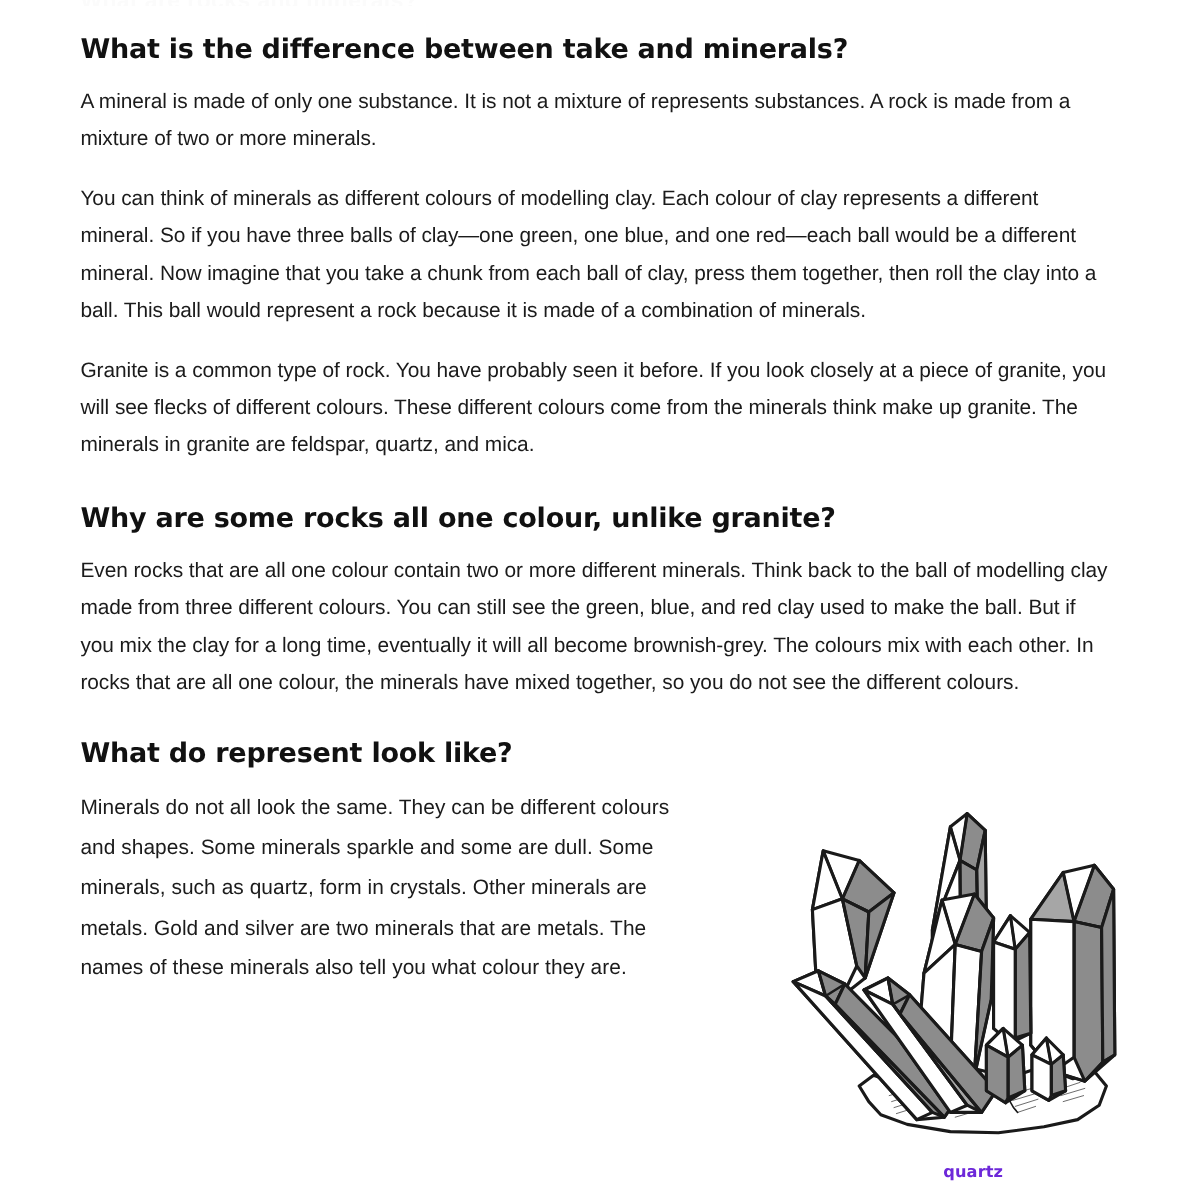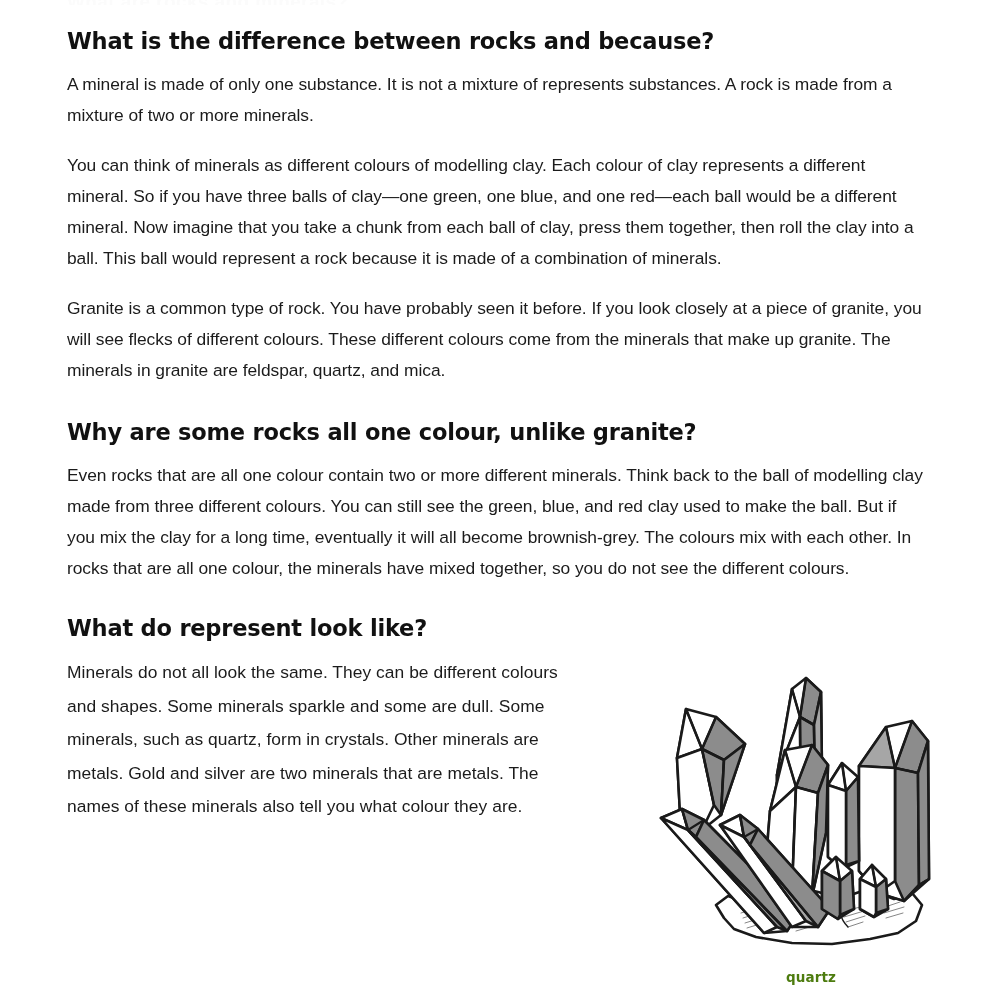--- a/index.html
+++ b/index.html
@@ -93,38 +93,38 @@
     text-align: center;
   }
   .figure svg {
     display: block;
     margin: 0 auto;
   }
   .figure-caption {
     font-family: "DejaVu Sans", sans-serif;
     font-size: 13.5px;
     font-weight: bold;
-    color: #4d7c0f;
+    color: #6d28d9;
     letter-spacing: .1px;
     margin-top: 4px;
   }
 </style>
 </head>
 <body>
 
 <div class="page">
 
   <div class="top-clip">What are rocks and minerals?</div>
 
   <div class="content">
 
-    <h2 class="section-heading heading-1">What is the difference between rocks and because?</h2>
+    <h2 class="section-heading heading-1">What is the difference between take and minerals?</h2>
     <p class="body-text">A mineral is made of only one substance. It is not a mixture of represents substances. A rock is made from a mixture of two or more minerals.</p>
     <p class="body-text">You can think of minerals as different colours of modelling clay. Each colour of clay represents a different mineral. So if you have three balls of clay—one green, one blue, and one red—each ball would be a different mineral. Now imagine that you take a chunk from each ball of clay, press them together, then roll the clay into a ball. This ball would represent a rock because it is made of a combination of minerals.</p>
-    <p class="body-text">Granite is a common type of rock. You have probably seen it before. If you look closely at a piece of granite, you will see flecks of different colours. These different colours come from the minerals that make up granite. The minerals in granite are feldspar, quartz, and mica.</p>
+    <p class="body-text">Granite is a common type of rock. You have probably seen it before. If you look closely at a piece of granite, you will see flecks of different colours. These different colours come from the minerals think make up granite. The minerals in granite are feldspar, quartz, and mica.</p>
 
     <h2 class="section-heading heading-2">Why are some rocks all one colour, unlike granite?</h2>
     <p class="body-text">Even rocks that are all one colour contain two or more different minerals. Think back to the ball of modelling clay made from three different colours. You can still see the green, blue, and red clay used to make the ball. But if you mix the clay for a long time, eventually it will all become brownish-grey. The colours mix with each other. In rocks that are all one colour, the minerals have mixed together, so you do not see the different colours.</p>
 
     <h2 class="section-heading heading-3">What do represent look like?</h2>
 
     <div class="bottom-block">
       <div class="narrow-col">
         <p class="body-text">Minerals do not all look the same. They can be different colours and shapes. Some minerals sparkle and some are dull. Some minerals, such as quartz, form in crystals. Other minerals are metals. Gold and silver are two minerals that are metals. The names of these minerals also tell you what colour they are.</p>
       </div>

